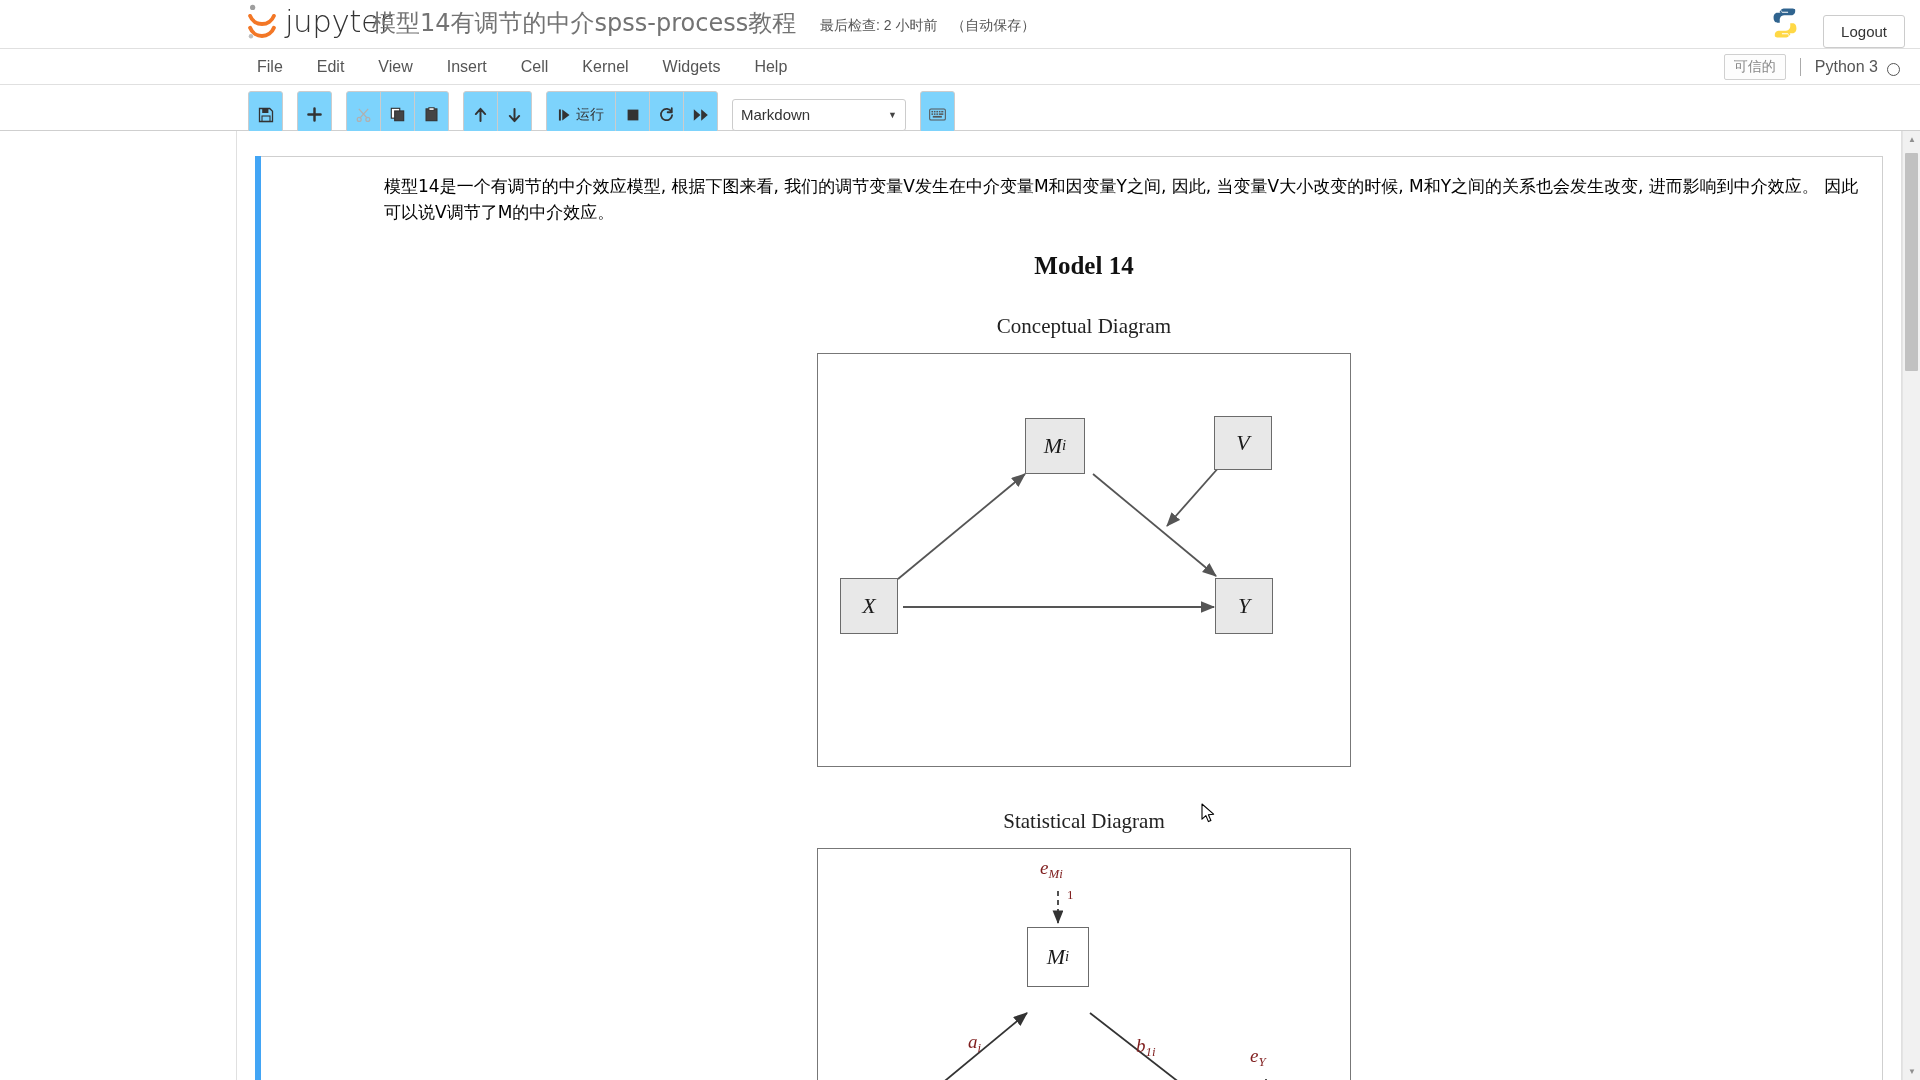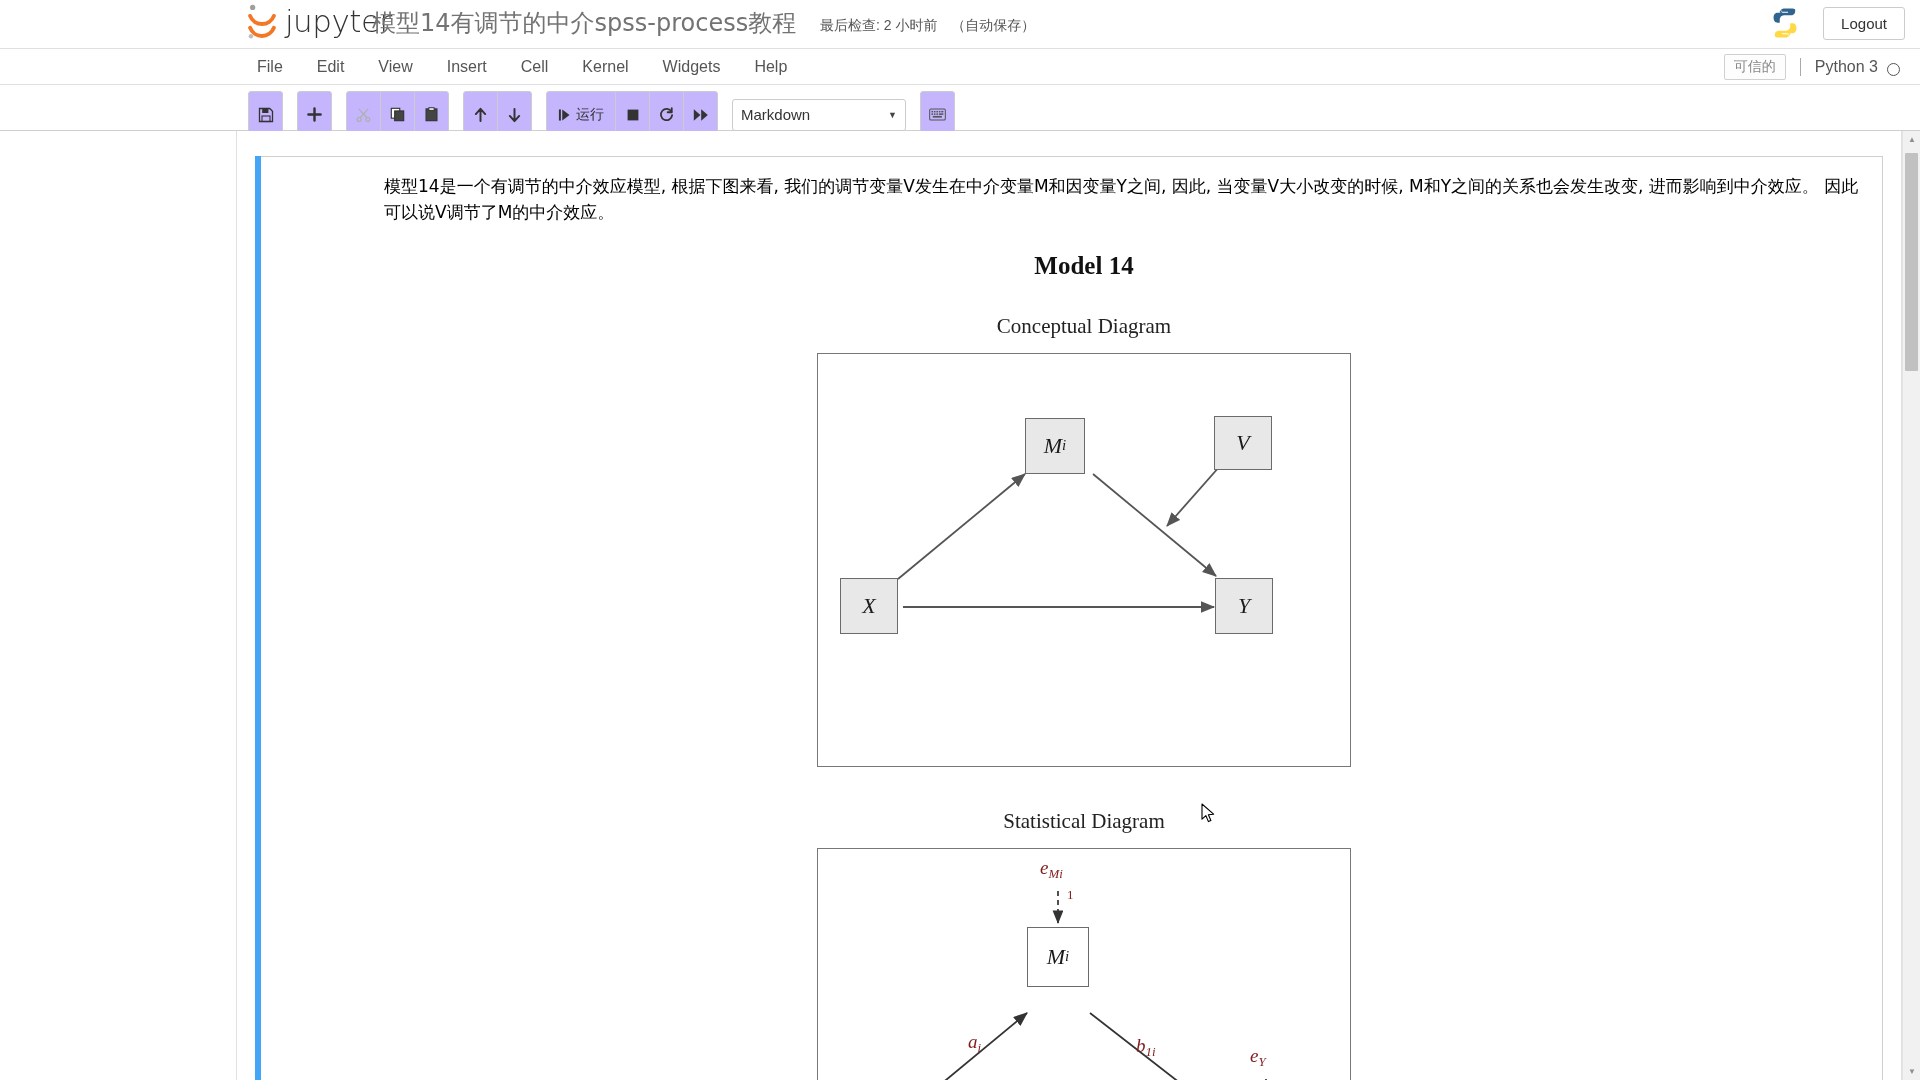--- a/index.html
+++ b/index.html
@@ -38,21 +38,21 @@
     white-space: nowrap;
   }
   #checkpoint {
     position: absolute; left: 580px; top: 17px;
     font-size: 14px; color: #555555;
     white-space: nowrap;
   }
   #checkpoint .autosave { margin-left: 10px; }
   #py-logo { position: absolute; right: 118px; top: 6px; width: 34px; height: 34px; }
   #logout-btn {
-    position: absolute; right: 15px; top: 7px;
+    position: absolute; right: 15px; top: 15px;
     padding: 7px 17px;
     font-size: 15px; color: #333;
     background: #ffffff;
     border: 1px solid #cccccc; border-radius: 3px;
     cursor: pointer;
   }
 
   
   #menubar-wrap {
     position: relative;
@@ -99,21 +99,21 @@
     border-bottom: 1px solid #cfcfcf;
   }
   #toolbar {
     position: absolute; left: 248px; top: 6px;
     display: flex; align-items: center;
   }
   .tb-group { display: flex; margin-right: 14px; }
   .tb-btn {
     min-width: 35px; height: 47px;
     border: 1px solid #cccccc;
-    background: #c4b5fd;
+    background: #7dd3fc;
     display: flex; align-items: center; justify-content: center;
     cursor: pointer;
     font-size: 15px; color: #333;
     margin-left: -1px;
   }
   .tb-group .tb-btn:first-child { margin-left: 0; border-radius: 3px 0 0 3px; }
   .tb-group .tb-btn:last-child { border-radius: 0 3px 3px 0; }
   .tb-group .tb-btn:only-child { border-radius: 3px; }
   .tb-btn.run { min-width: auto; padding: 0 11px; gap: 5px; font-size: 14px; }
   .tb-btn svg { display: block; }

